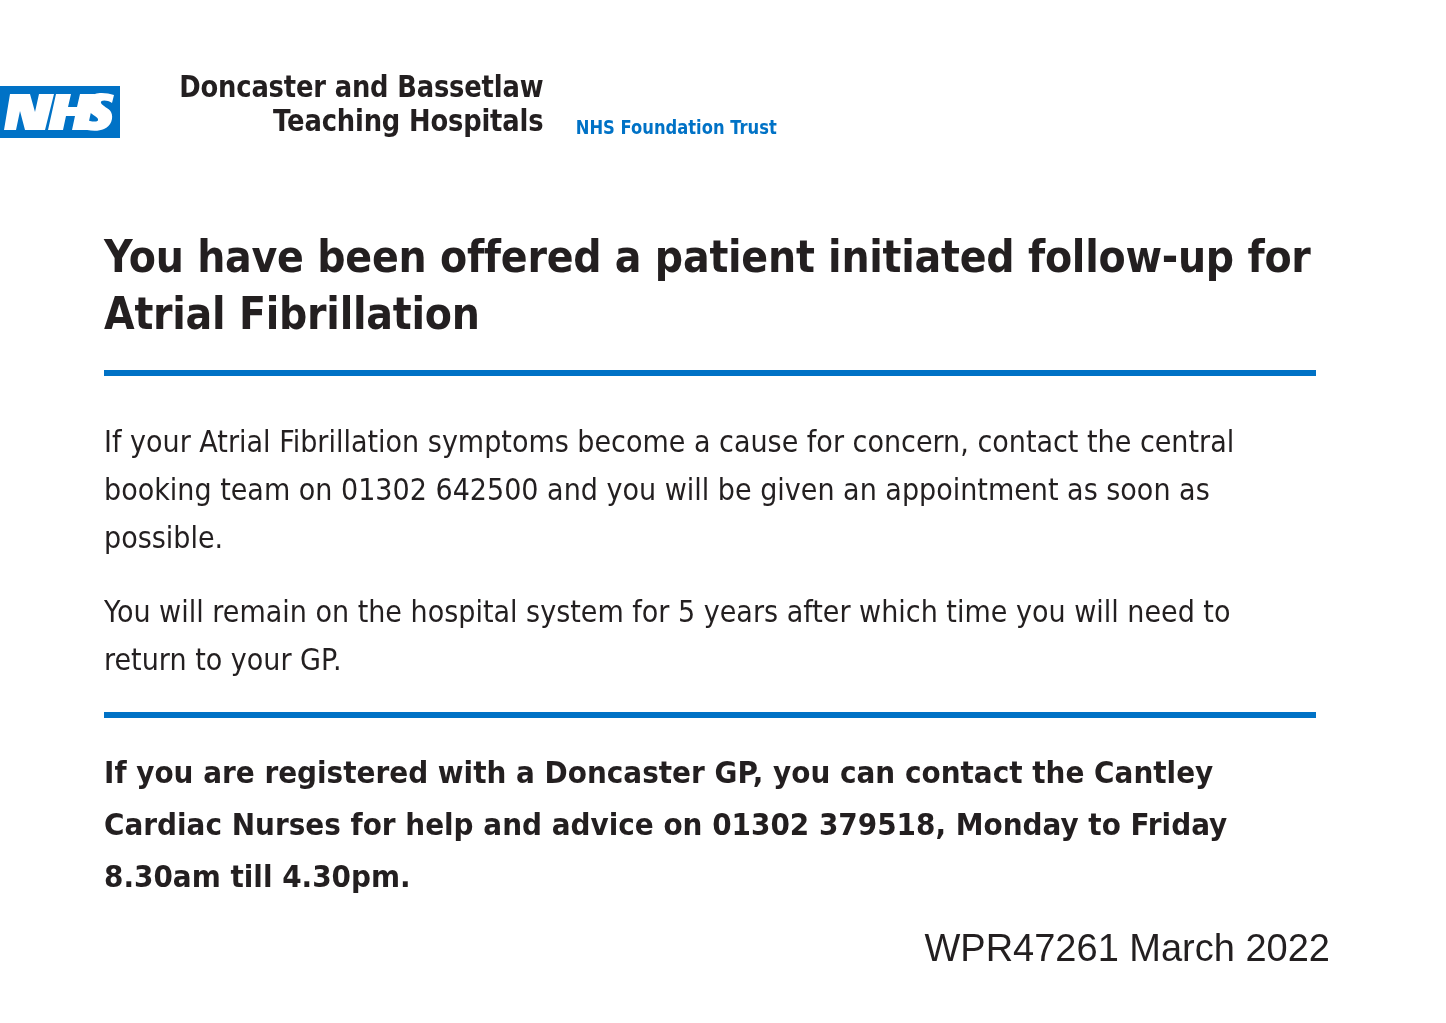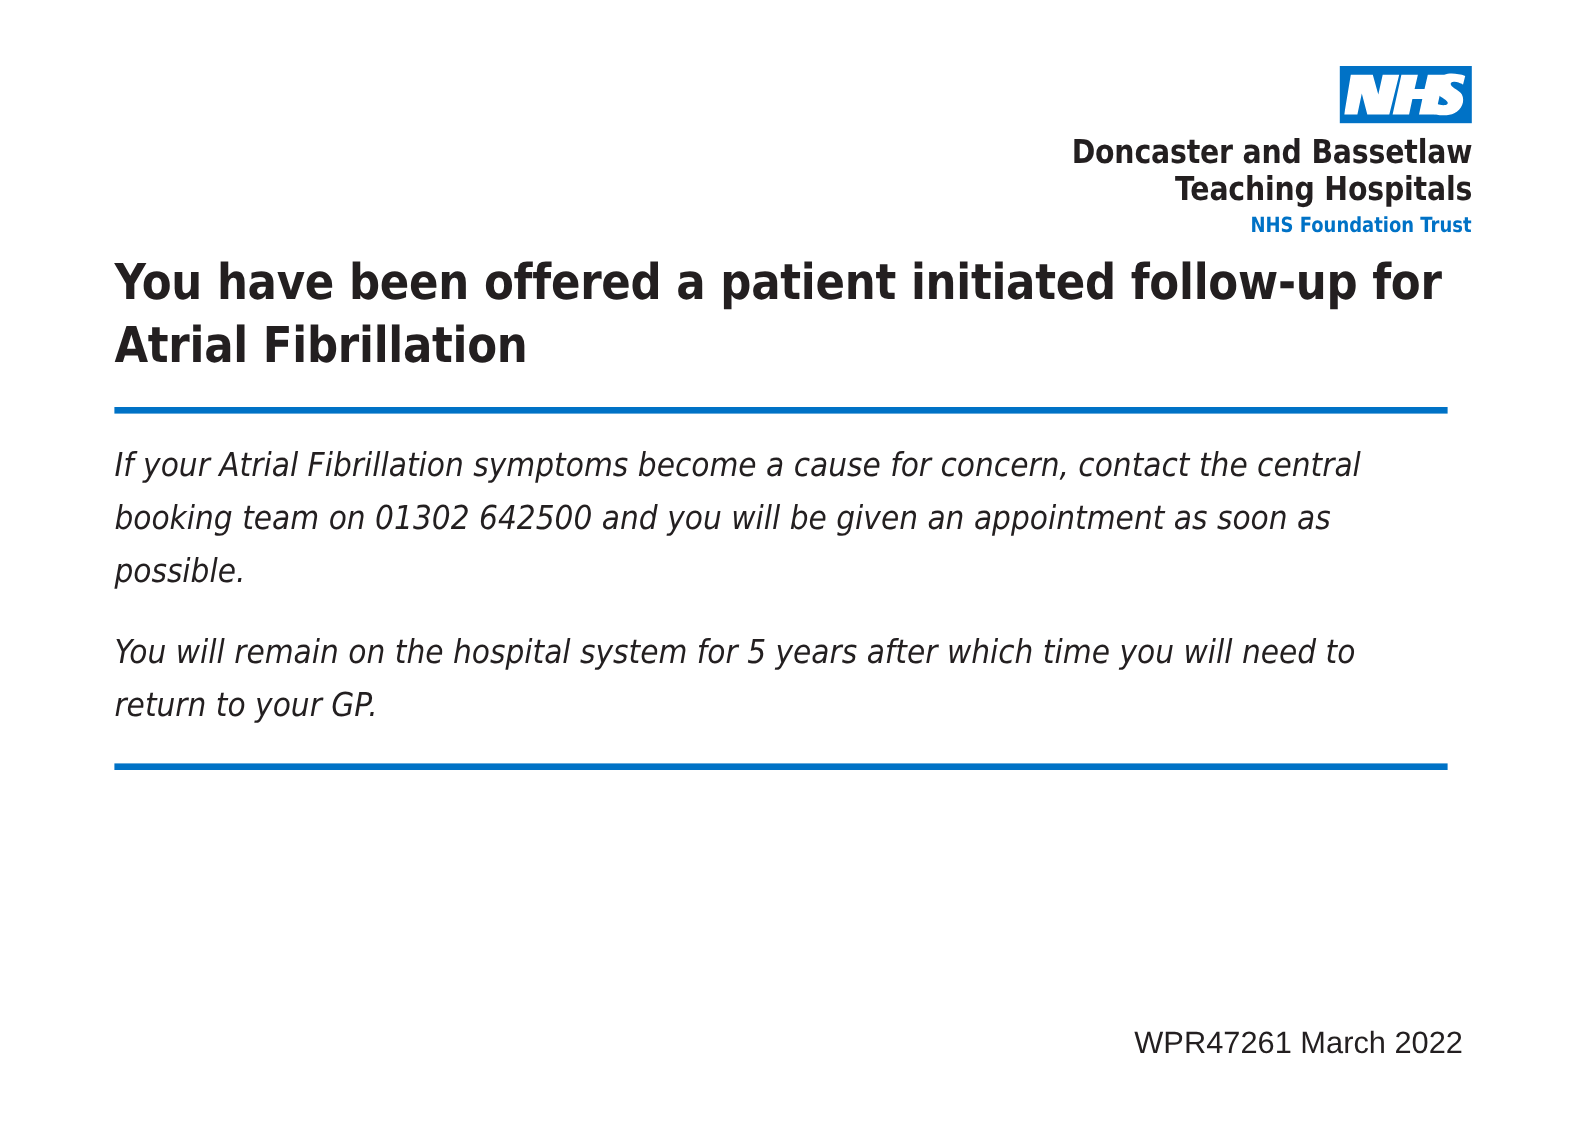--- a/index.html
+++ b/index.html
@@ -24,21 +24,21 @@
   }
 
   
   .header {
     position: absolute;
     top: 0;
     left: 0;
     width: 1338px;
     padding-top: 60px;
     display: flex;
-    flex-direction: column;
+    flex-direction: row;
     align-items: flex-end;
   }
 
   .nhs-logo {
     background: #0072c6;
     width: 120px;
     height: 52px;
     display: flex;
     align-items: center;
     justify-content: center;
@@ -95,21 +95,21 @@
   }
 
   .rule {
     height: 6px;
     background: #0072c6;
     width: 1212px;
   }
   .rule-top { margin-top: 28px; }
   .rule-bottom { margin-top: 28px; }
 
-  .body-block { padding-top: 24px; font-style: italic; }
+  .body-block { padding-top: 42px; }
 
   p.para {
     font-family: "DejaVu Sans", sans-serif;
     font-weight: normal;
     font-size: 30px;
     line-height: 48px;
     color: #231f20;
     margin: 0 0 26px 0;
     transform: scaleX(0.9);
     transform-origin: left top;
@@ -131,21 +131,21 @@
     width: 1346px;
   }
 
   .footer {
     position: absolute;
     left: 118px;
     top: 930px;
     width: 1212px;
     text-align: right;
     font-family: "Liberation Sans", sans-serif;
-    font-size: 28px;
+    font-size: 38px;
     line-height: 36px;
     color: #231f20;
   }
 </style>
 </head>
 <body>
 
 <div class="page">
 
   <div class="header">
@@ -174,18 +174,21 @@
 
     <div class="rule rule-top"></div>
 
     <div class="body-block">
       <p class="para">If your Atrial Fibrillation symptoms become a cause for concern, contact the central booking team on 01302 642500 and you will be given an appointment as soon as possible.</p>
       <p class="para">You will remain on the hospital system for 5 years after which time you will need to return to your GP.</p>
     </div>
 
     <div class="rule rule-bottom"></div>
 
+    <div class="bold-block">
+      <p class="para-bold">If you are registered with a Doncaster GP, you can contact the Cantley Cardiac Nurses for help and advice on 01302 379518, Monday to Friday 8.30am till 4.30pm.</p>
+    </div>
 
   </div>
 
   <div class="footer">WPR47261 March 2022</div>
 
 </div>
 
 </body></html>

